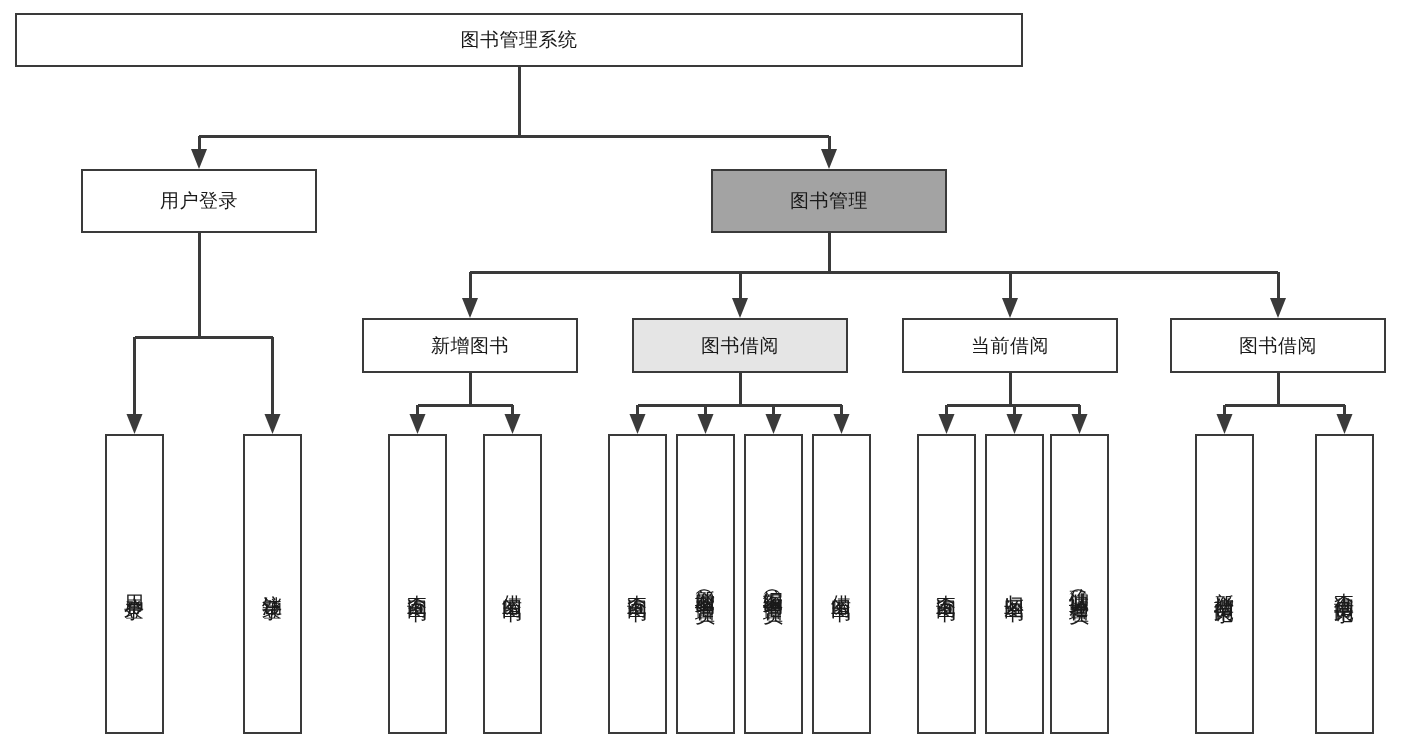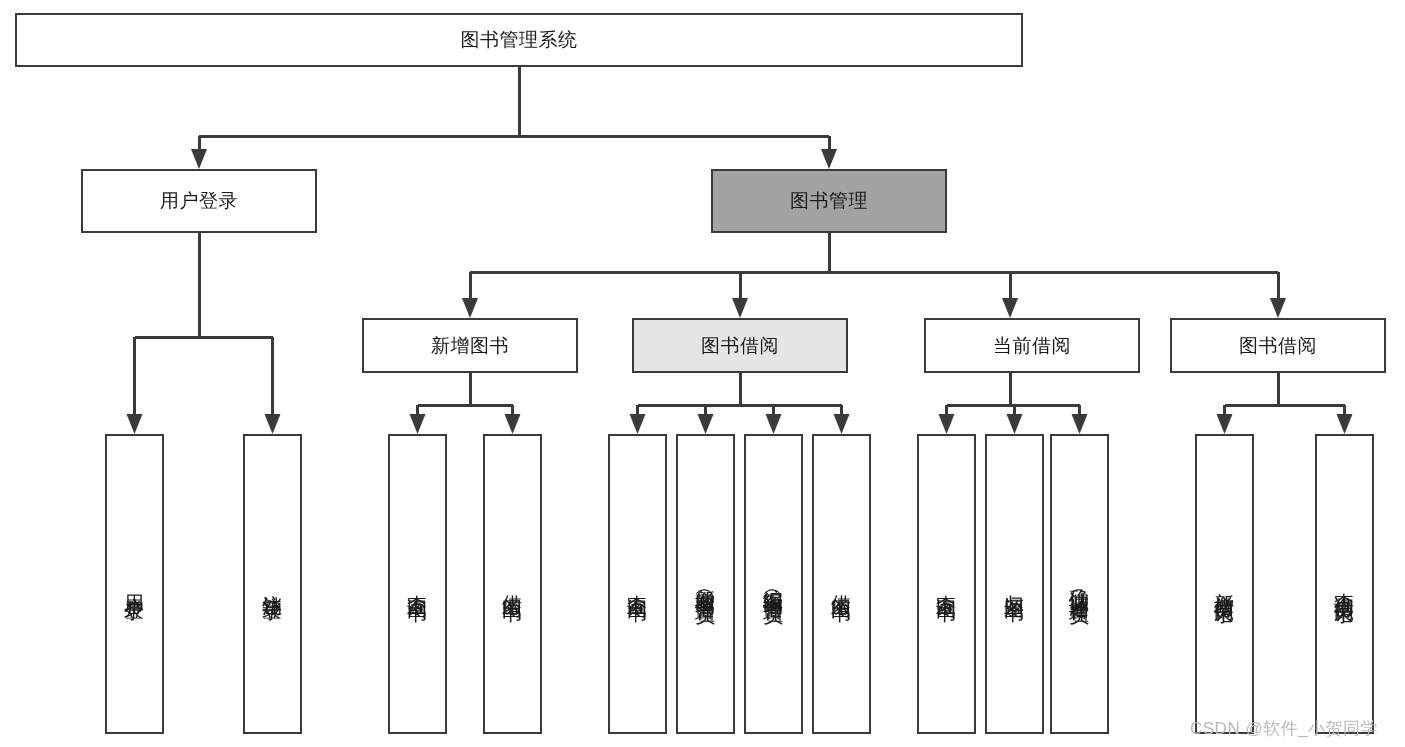--- a/index.html
+++ b/index.html
@@ -131,21 +131,21 @@
       </div>
       <div class="node-box" style="left: 711px; top: 169px; width: 236px; height: 64px; border-color: rgb(58, 58, 58); background: #a3a3a3;">
         <span class="node-label" style="color: rgb(26, 26, 26);">图书管理</span>
       </div>
       <div class="node-box" style="left: 362px; top: 318px; width: 216px; height: 55px; border-color: rgb(58, 58, 58); background: rgb(255, 255, 255);">
         <span class="node-label" style="color: rgb(26, 26, 26);">新增图书</span>
       </div>
       <div class="node-box" style="left: 632px; top: 318px; width: 216px; height: 55px; border-color: rgb(58, 58, 58); background: #e5e5e5;">
         <span class="node-label" style="color: rgb(26, 26, 26);">图书借阅</span>
       </div>
-      <div class="node-box" style="left: 924px; top: 318px; width: 216px; height: 55px; border-color: rgb(58, 58, 58); background: rgb(255, 255, 255);">
+      <div class="node-box" style="left: 902px; top: 318px; width: 216px; height: 55px; border-color: rgb(58, 58, 58); background: rgb(255, 255, 255);">
         <span class="node-label" style="color: rgb(26, 26, 26);">当前借阅</span>
       </div>
       <div class="node-box" style="left: 1170px; top: 318px; width: 216px; height: 55px; border-color: rgb(58, 58, 58); background: rgb(255, 255, 255);">
         <span class="node-label" style="color: rgb(26, 26, 26);">图书借阅</span>
       </div>
       <div class="node-box vertical" style="left: 105px; top: 434px; width: 59px; height: 300px; border-color: rgb(58, 58, 58); background: rgb(255, 255, 255);">
         <span class="node-label" style="color: rgb(26, 26, 26);">用户登录</span>
       </div>
       <div class="node-box vertical" style="left: 243px; top: 434px; width: 59px; height: 300px; border-color: rgb(58, 58, 58); background: rgb(255, 255, 255);">
         <span class="node-label" style="color: rgb(26, 26, 26);">注销登录</span>
@@ -177,14 +177,13 @@
       <div class="node-box vertical" style="left: 1050px; top: 434px; width: 59px; height: 300px; border-color: rgb(58, 58, 58); background: rgb(255, 255, 255);">
         <span class="node-label" style="color: rgb(26, 26, 26);">确认归还（管理员）</span>
       </div>
       <div class="node-box vertical" style="left: 1195px; top: 434px; width: 59px; height: 300px; border-color: rgb(58, 58, 58); background: rgb(255, 255, 255);">
         <span class="node-label" style="color: rgb(26, 26, 26);">新增借阅记录</span>
       </div>
       <div class="node-box vertical" style="left: 1315px; top: 434px; width: 59px; height: 300px; border-color: rgb(58, 58, 58); background: rgb(255, 255, 255);">
         <span class="node-label" style="color: rgb(26, 26, 26);">查询借阅记录</span>
       </div>
     </div>
-  <div class="watermark" id="watermark-el" style="left: 1190px; top: 717px; color: rgb(185, 185, 185);">CSDN @软件_小贺同学</div>
 </div>
 
 </body></html>

